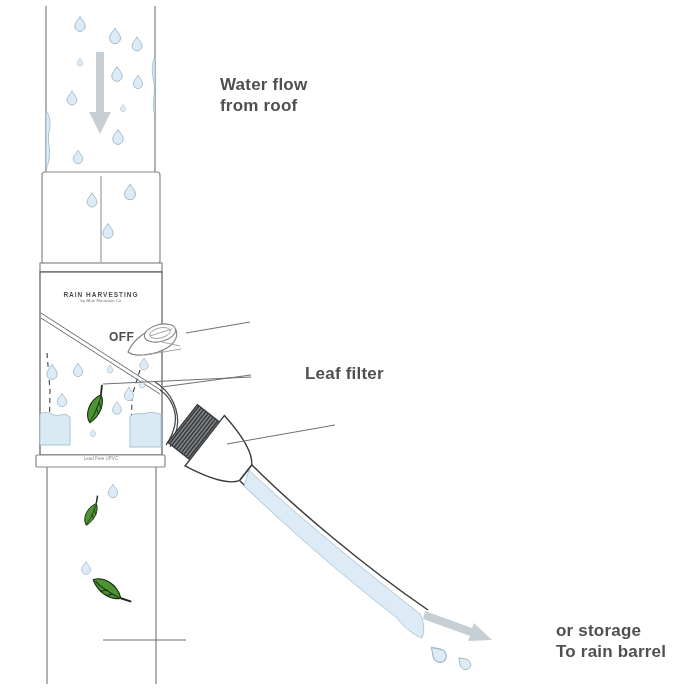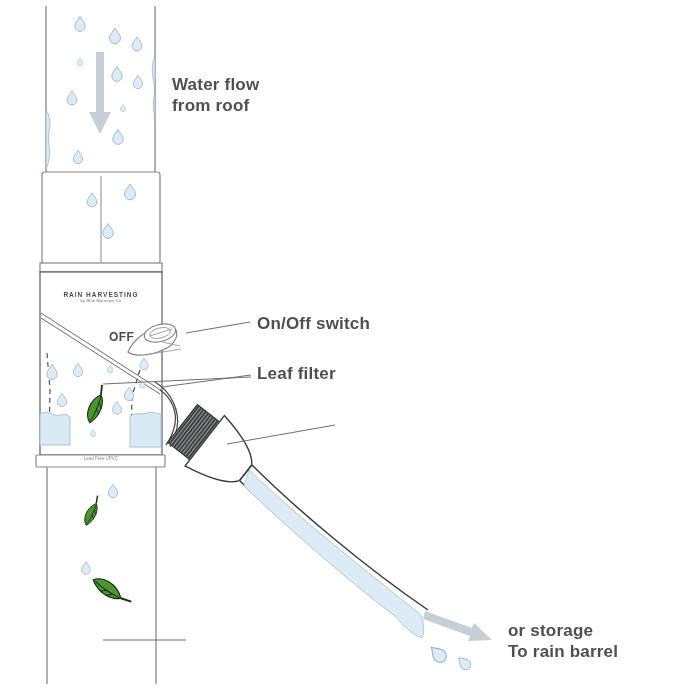--- a/index.html
+++ b/index.html
@@ -1,20 +1,20 @@
 <!DOCTYPE html>
 <html><head>
 <meta charset="utf-8">
 <style>
   html,body{margin:0;padding:0;background:#fff;}
   #stage{position:relative;width:700px;height:700px;background:#ffffff;overflow:hidden;
          font-family:"Liberation Sans","DejaVu Sans",sans-serif;}
   #art{position:absolute;left:0;top:0;}
   .lbl{position:absolute;color:#4e4f51;font-weight:700;font-size:17px;line-height:21px;
-       letter-spacing:.2px;white-space:nowrap;}
+       letter-spacing:.2px;white-space:nowrap;margin-left:48px;}
   .tiny{position:absolute;color:#4a4c4e;font-weight:700;}
   .brandwrap{position:absolute;left:40px;top:291px;width:122px;text-align:center;color:#4a4c4e;}
   .brand{font-size:6.5px;font-weight:700;letter-spacing:1px;line-height:7px;}
   .byline{font-size:4px;font-weight:400;letter-spacing:.2px;color:#6a6c6e;line-height:5px;}
   .material{position:absolute;left:40px;top:456px;width:122px;text-align:center;
             font-size:4.5px;color:#8a8c8e;line-height:6px;}
   .off{left:109px;top:330px;font-size:12px;letter-spacing:.4px;}
   
   .pipe{stroke:#95989a;stroke-width:1.5;fill:none;}
   .coupling{stroke:#85888a;stroke-width:1.2;fill:#fff;}
@@ -151,21 +151,20 @@
     <path class="leader" d="M227,444 L335,425"></path>
     <path class="leader" d="M103,640 L186,640"></path>
   </g>
 </svg>
 
   <div class="lbl" style="left:172px;top:74px;">
     <div>Water flow</div>
     <div>from roof</div>
   </div>
 
-  <div class="lbl" style="left:257px;top:313px;">On/Off switch</div>
 
   <div class="lbl" style="left:257px;top:363px;">Leaf filter</div>
 
 
 
   <div class="lbl" style="left:508px;top:620px;">
     <div>or storage</div>
     <div>To rain barrel</div>
   </div>
 

